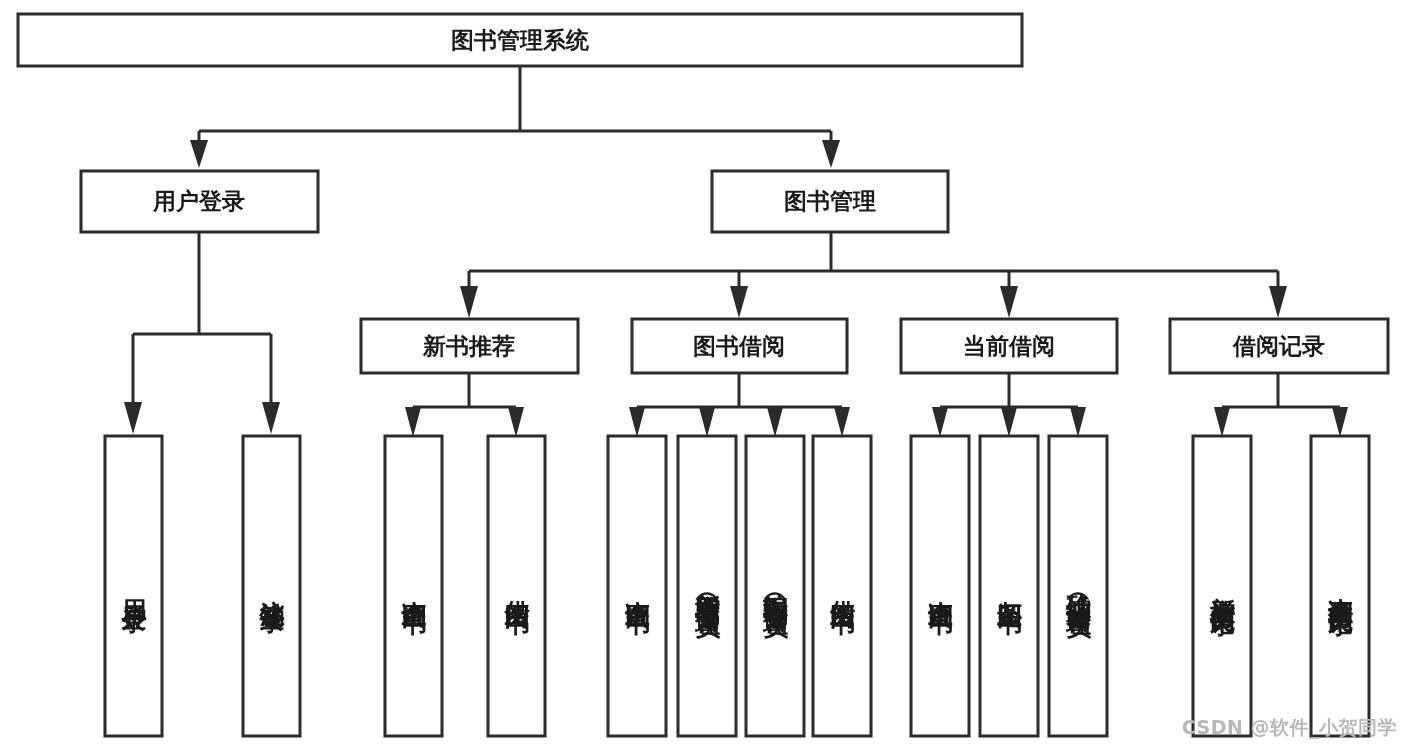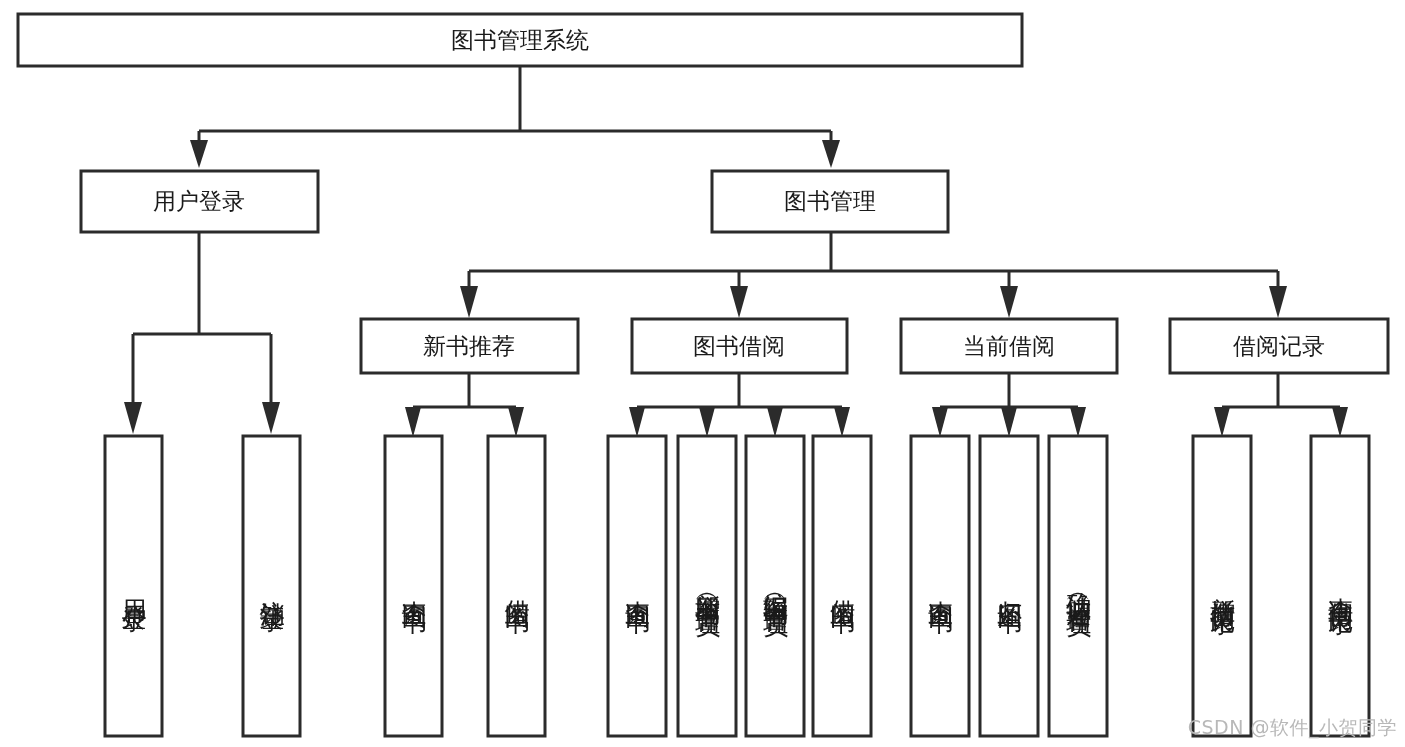--- a/index.html
+++ b/index.html
@@ -9,20 +9,21 @@
   }
   body {
     font-family: "DejaVu Sans", "Liberation Sans", sans-serif;
   }
   #diagram-root {
     position: relative;
     width: 1405px;
     height: 747px;
     background: #ffffff;
     overflow: hidden;
+    font-weight: bold;
   }
   svg#flowchart {
     position: absolute;
     left: 0;
     top: 0;
     width: 1405px;
     height: 747px;
     display: block;
   }
   .node-box {

